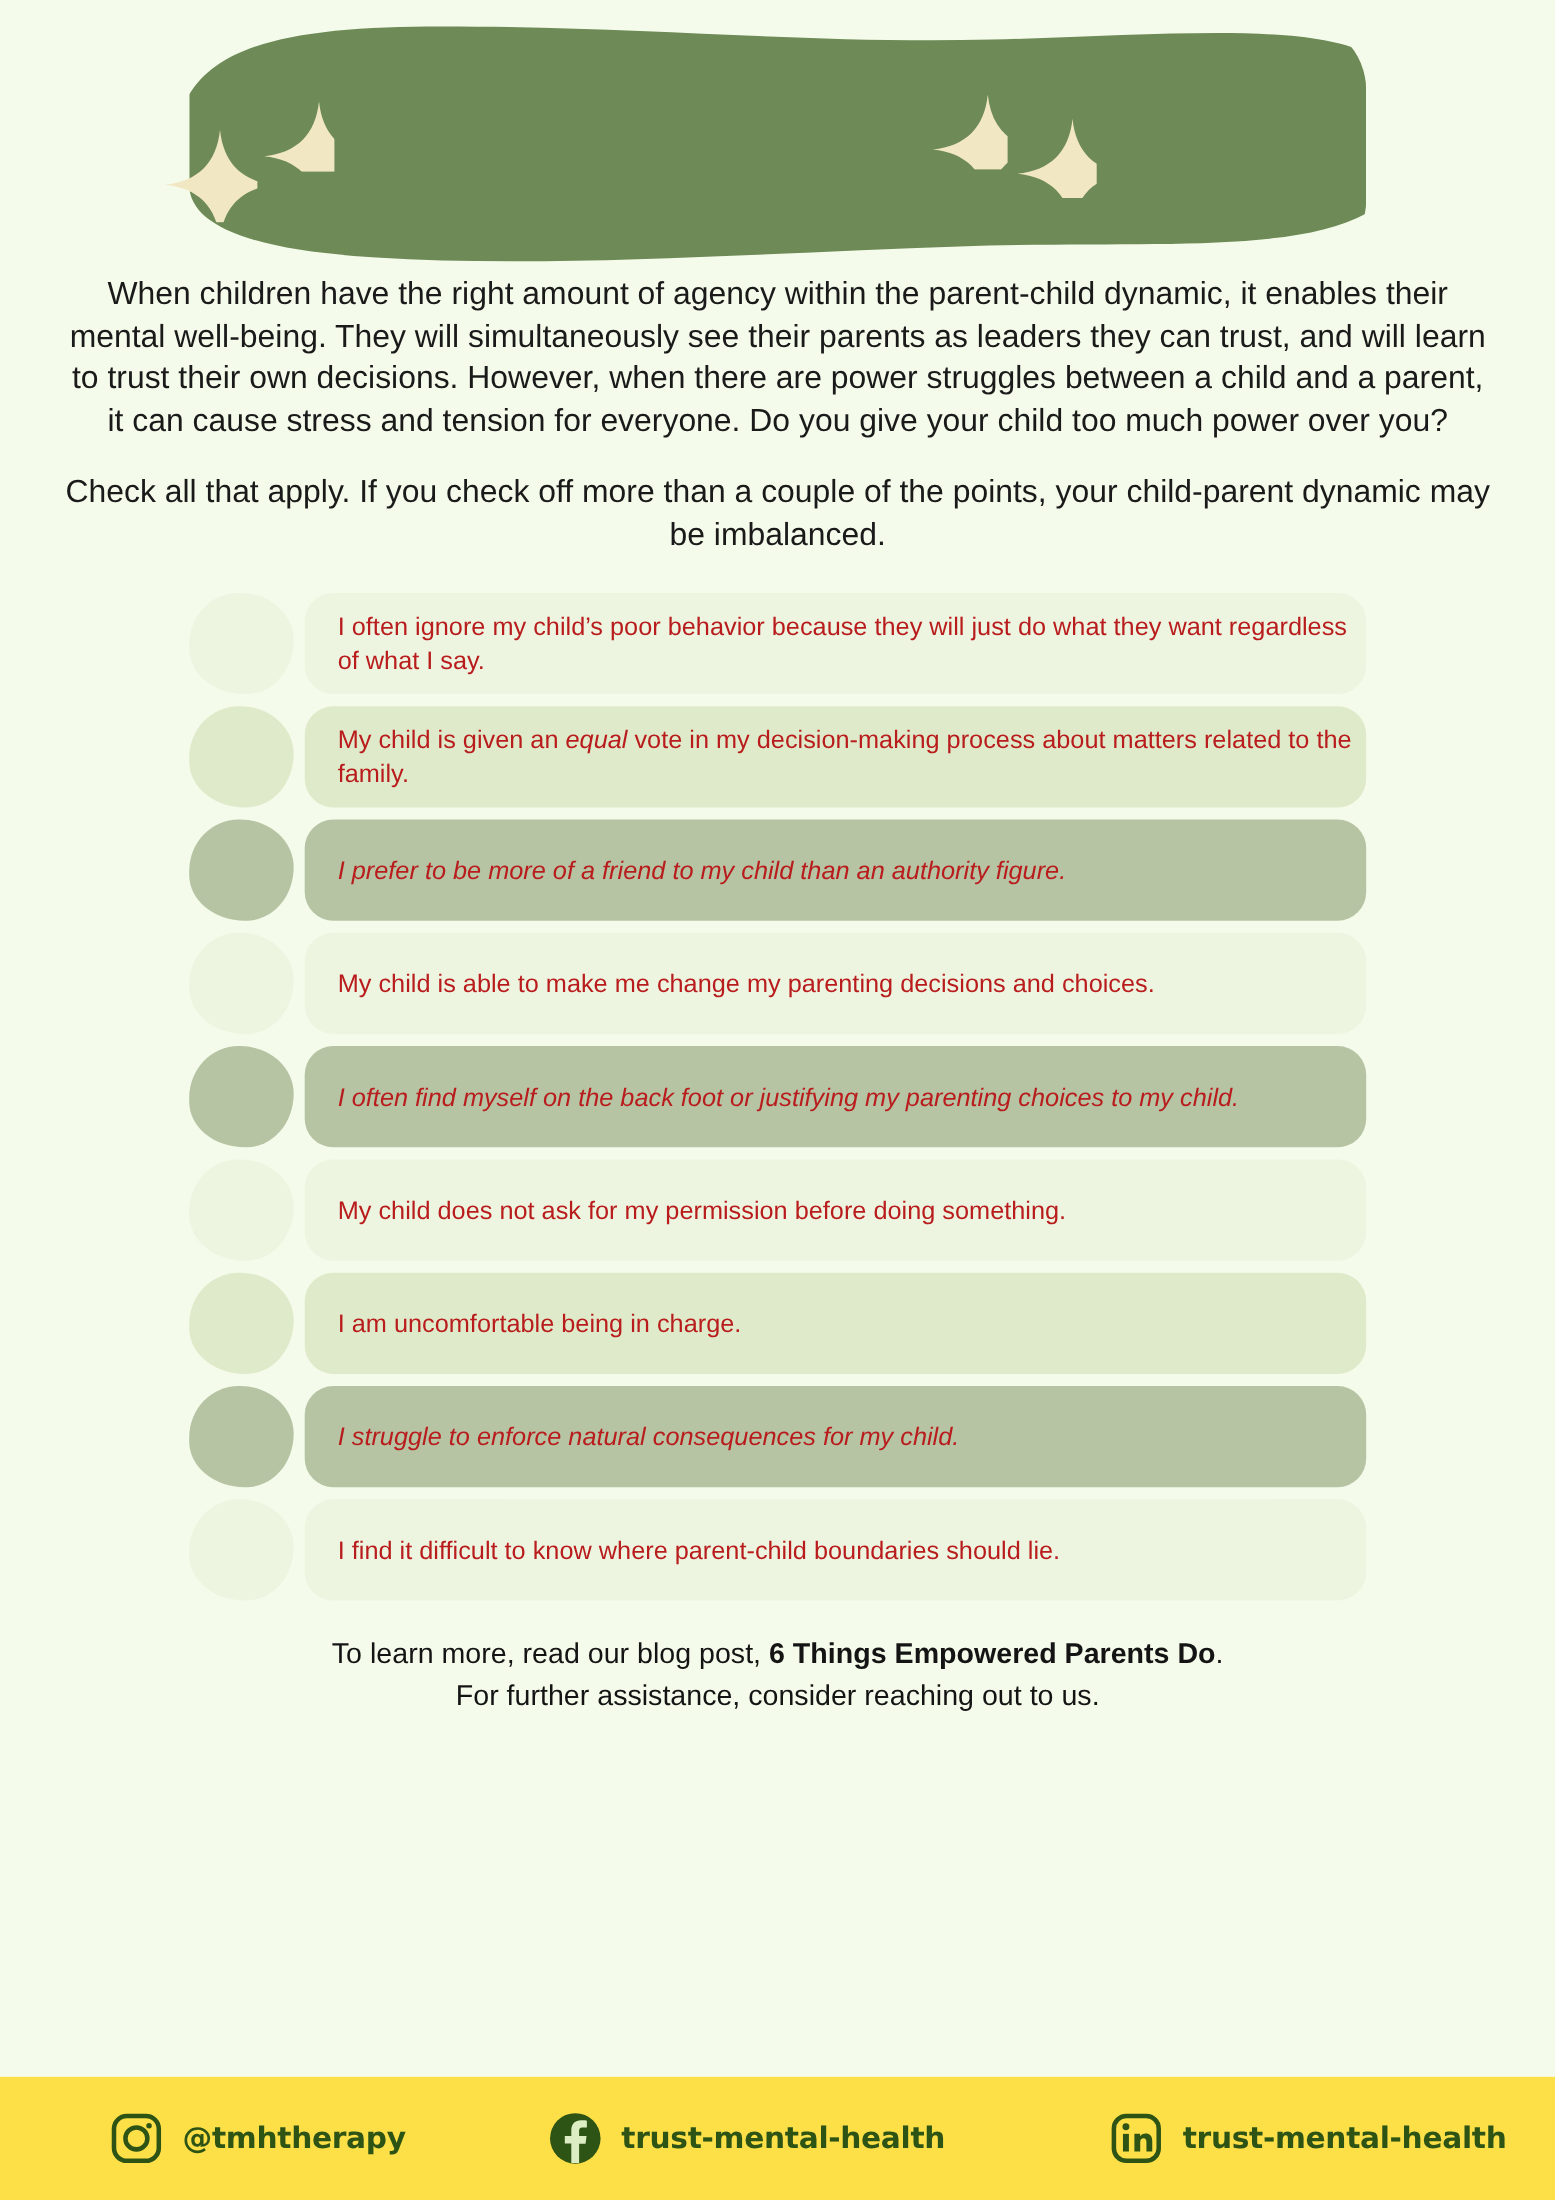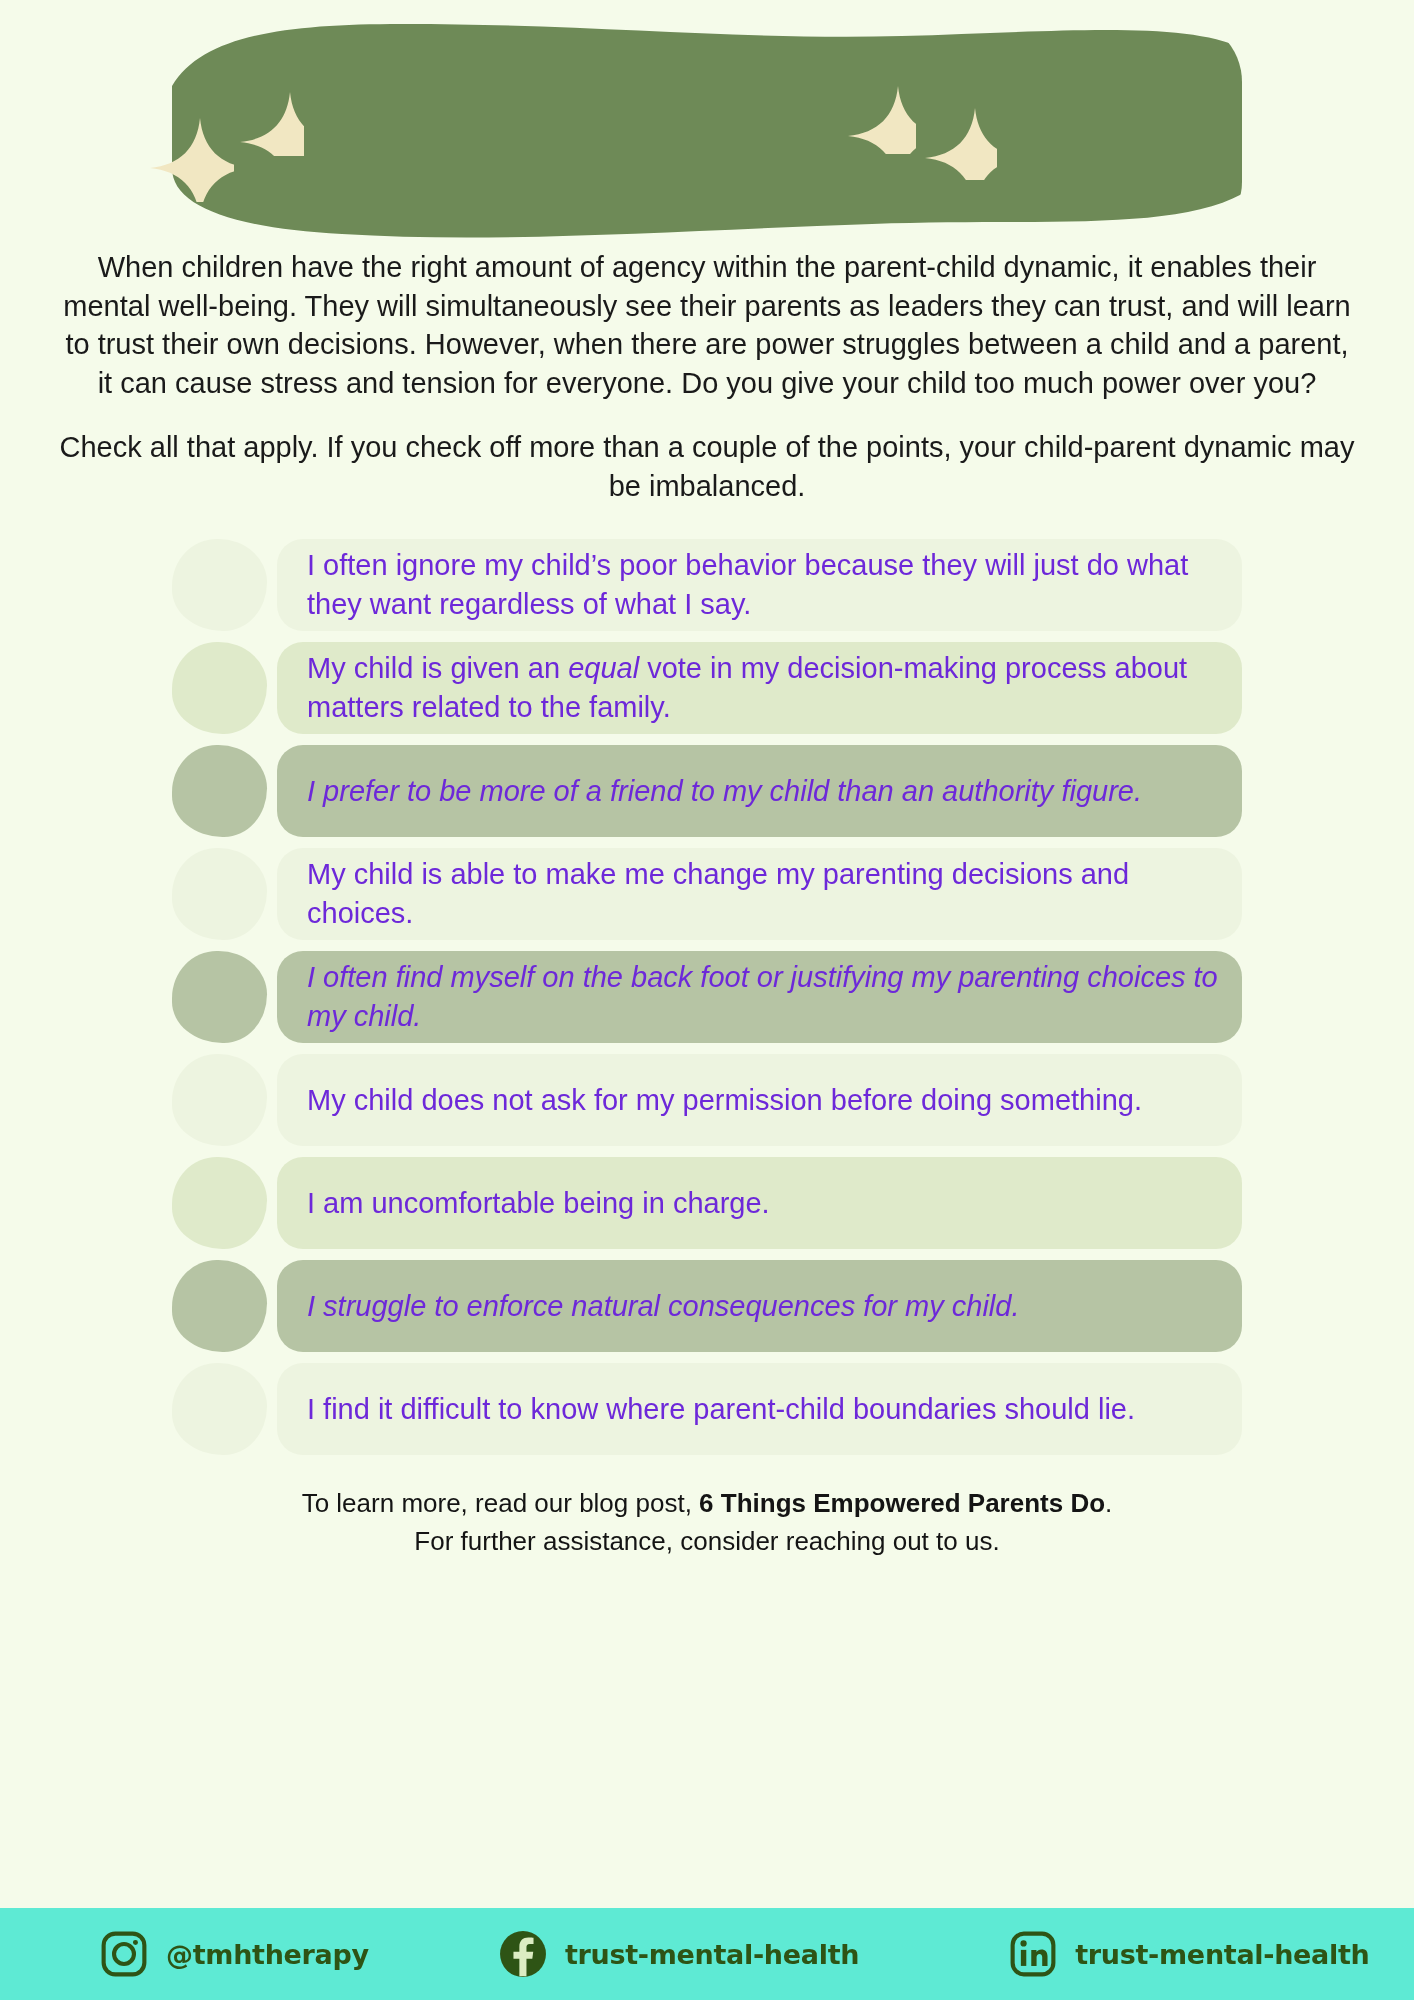--- a/index.html
+++ b/index.html
@@ -95,23 +95,23 @@
     border-radius: 48% 52% 46% 54% / 52% 48% 54% 46%;
   }
   .check-bar {
     flex: 1 1 auto;
     border-radius: 26px;
     display: flex;
     align-items: center;
     padding: 0 8px 0 30px;
   }
   .check-text {
-    color: #6d28d9;
+    color: #b91c1c;
     font-family: "Liberation Sans Narrow", "Liberation Sans", sans-serif;
-    font-size: 29px;
+    font-size: 23px;
     line-height: 1.36;
     font-stretch: condensed;
   }
   .check-text em { font-style: italic; }
 
   
   .shade-1 .check-blob { background: #edf4e0; }
   .shade-1 .check-bar  { background: #edf4e0; }
   .shade-2 .check-blob { background: #dfeaca; }
   .shade-2 .check-bar  { background: #dfeaca; }
@@ -131,22 +131,22 @@
   }
   .closing p { margin: 0; }
   .closing b { font-weight: bold; }
 
   
   .footer {
     position: absolute;
     left: 0;
     bottom: 0;
     width: 1414px;
-    height: 92px;
-    background: #5eead4;
+    height: 112px;
+    background: #fde047;
     display: flex;
     align-items: center;
   }
   .social {
     display: flex;
     align-items: center;
     gap: 16px;
   }
   .social:nth-child(1) { margin-left: 98px; }
   .social:nth-child(2) { margin-left: 128px; }

